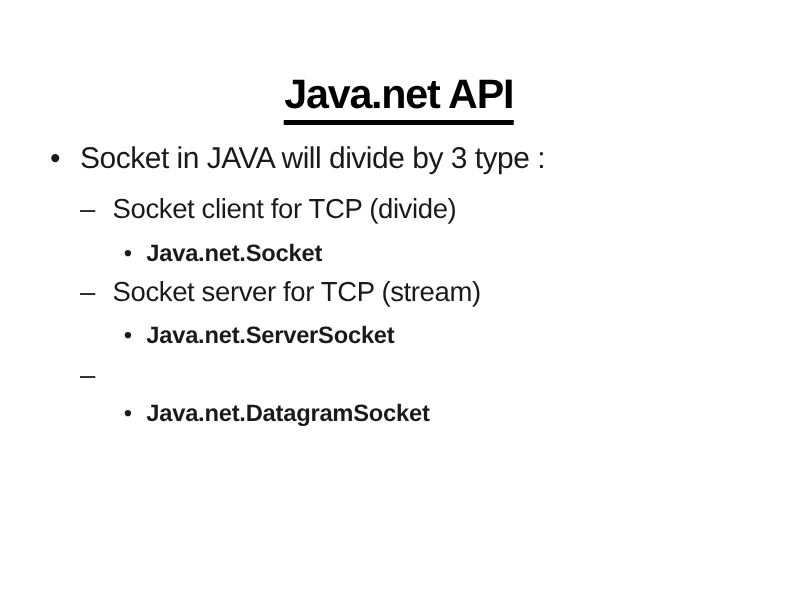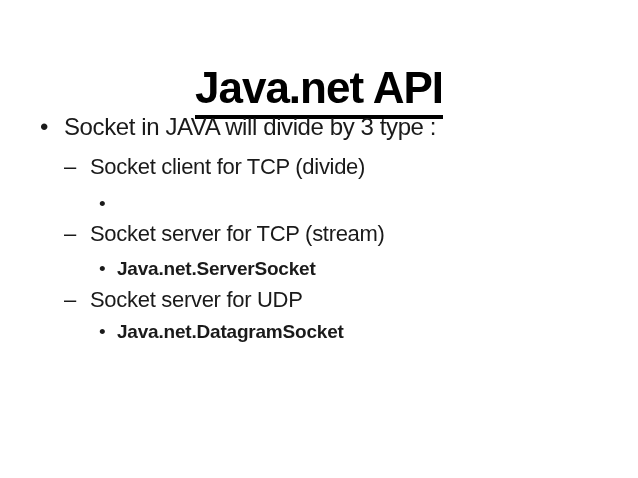--- a/index.html
+++ b/index.html
@@ -15,21 +15,21 @@
     font-family: "Liberation Sans", sans-serif;
     color: var(--text, #1a1a1a);
     overflow: hidden;
   }
   .slide-title {
     position: absolute;
     top: 34px;
     left: 0;
     width: 100%;
     text-align: center;
-    font-size: 44px;
+    font-size: 33px;
     font-weight: bold;
     letter-spacing: -1px;
     color: var(--title, #000000);
   }
   .slide-title .underline {
     border-bottom: 4px solid var(--title, #000000);
     padding-bottom: 3px;
   }
   .bullet-row {
     position: absolute;
@@ -86,35 +86,35 @@
     <span class="text">Socket in JAVA will divide by 3 type :</span>
   </div>
 
   <div class="bullet-row lvl2 r1">
     <span class="marker">–</span>
     <span class="text">Socket client for TCP (divide)</span>
   </div>
 
   <div class="bullet-row lvl3 r1">
     <span class="marker">•</span>
+    <span class="text">Java.net.Socket</span>
   </div>
 
   <div class="bullet-row lvl2 r2">
     <span class="marker">–</span>
     <span class="text">Socket server for TCP (stream)</span>
   </div>
 
   <div class="bullet-row lvl3 r2">
     <span class="marker">•</span>
     <span class="text">Java.net.ServerSocket</span>
   </div>
 
   <div class="bullet-row lvl2 r3">
     <span class="marker">–</span>
-    <span class="text">Socket server for UDP</span>
   </div>
 
   <div class="bullet-row lvl3 r3">
     <span class="marker">•</span>
     <span class="text">Java.net.DatagramSocket</span>
   </div>
 
 </div>
 
 </body></html>

